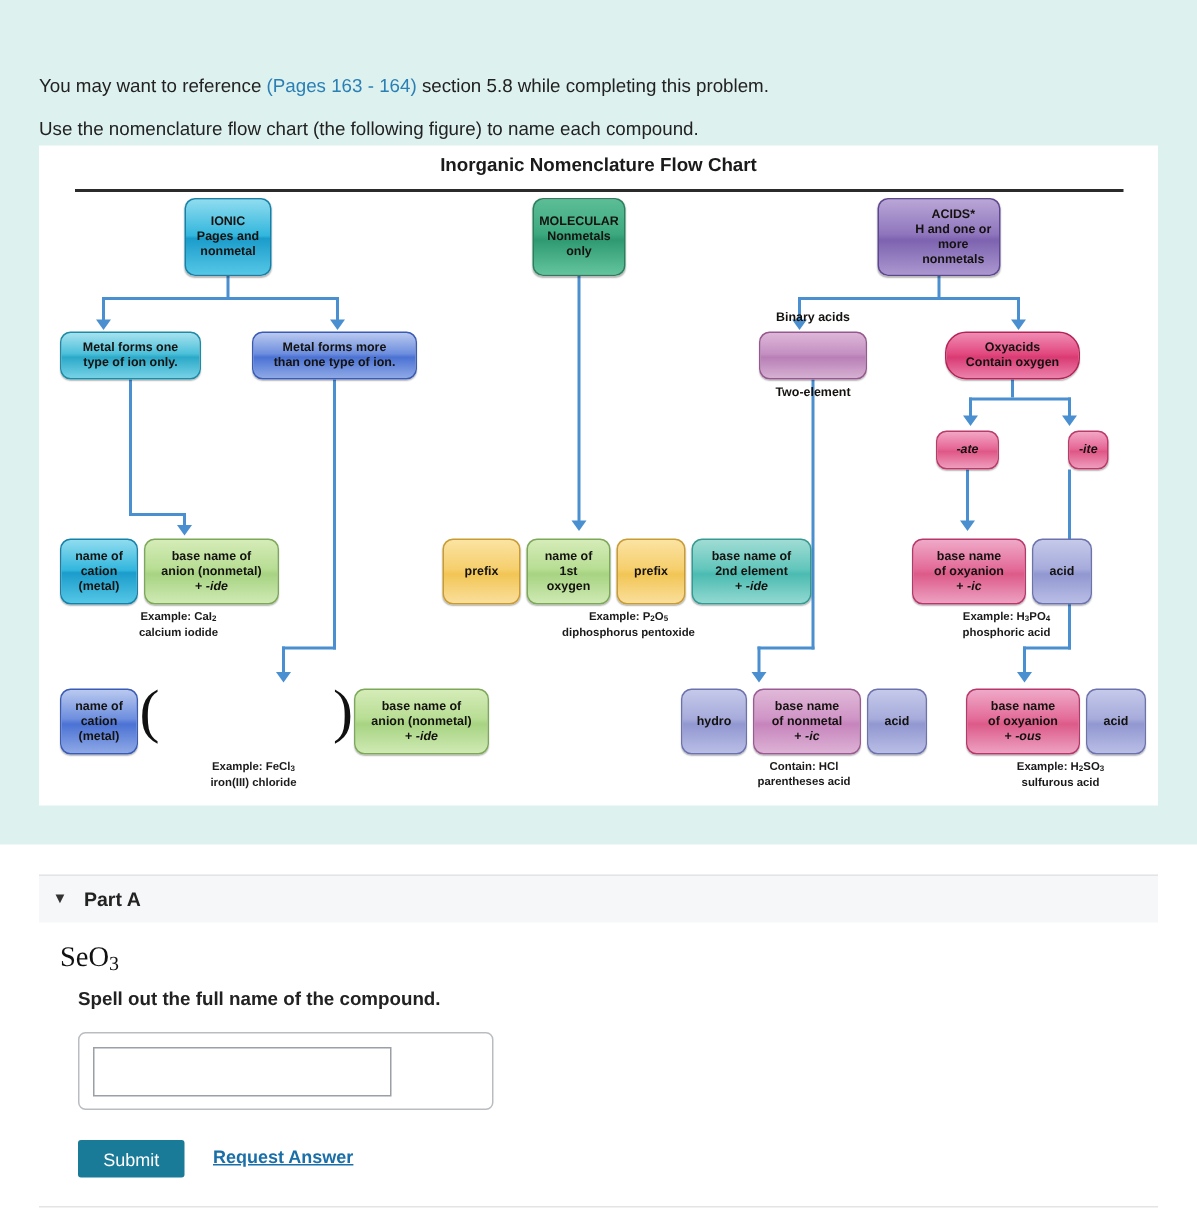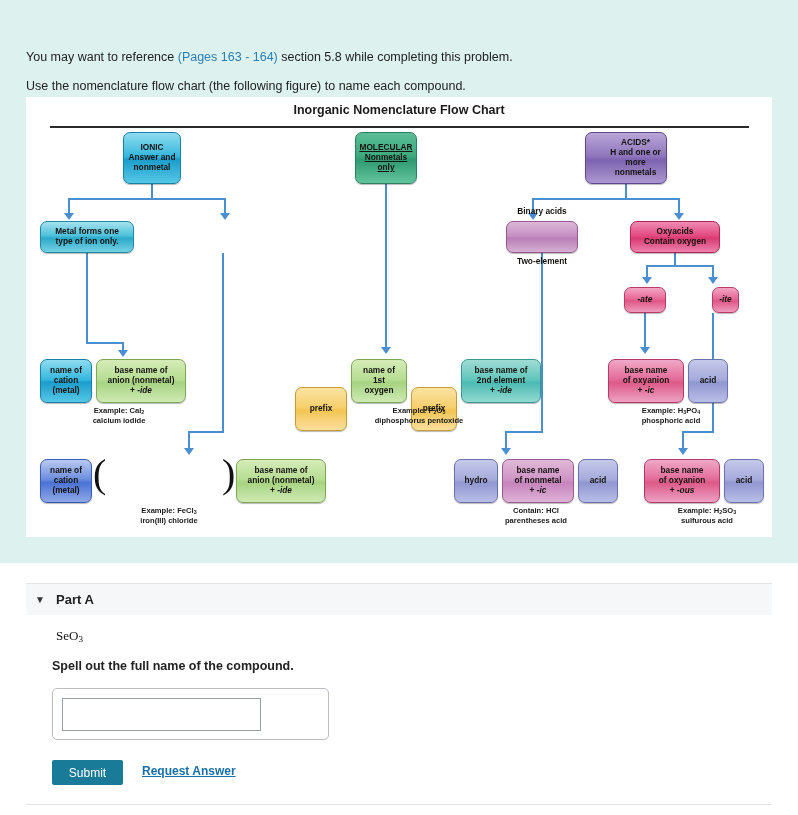--- a/index.html
+++ b/index.html
@@ -53,27 +53,27 @@
     box-shadow:0 1px 1px rgba(0,0,0,.28);
     z-index:3;
   }
   .node i { font-style:italic; }
   sub { font-size:70%; vertical-align:-.22em; }
 
   
   .c-cyan    { background:linear-gradient(180deg,#8fdcef 0%,#32b6dd 48%,#1b9ccb 52%,#55c7e6 100%); border-color:#1581a8; }
   .c-teal    { background:linear-gradient(180deg,#a6e2ee 0%,#4cc0da 46%,#2ba9c8 54%,#76d2e6 100%); border-color:#1d8aa6; }
   .c-blue    { background:linear-gradient(180deg,#b9c9ef 0%,#6d8ede 46%,#4b72d4 54%,#8fa9e6 100%); border-color:#3a5bb5; }
-  .c-green   { background:linear-gradient(180deg,#5bbd95 0%,#3da97f 46%,#2f9a72 54%,#63c49c 100%); border-color:#2b7f5f;text-decoration:underline; }
+  .c-green   { background:linear-gradient(180deg,#5bbd95 0%,#3da97f 46%,#2f9a72 54%,#63c49c 100%); border-color:#2b7f5f; }
   .c-ltgreen { background:linear-gradient(180deg,#d5ecb8 0%,#b7dd93 46%,#a7d382 54%,#cfeab4 100%); border-color:#7ca858; }
-  .c-yellow  { background:linear-gradient(180deg,#fbe3a2 0%,#f6cf6d 46%,#f2c554 54%,#fadf9c 100%); border-color:#c89b33;margin-top:28px; }
+  .c-yellow  { background:linear-gradient(180deg,#fbe3a2 0%,#f6cf6d 46%,#f2c554 54%,#fadf9c 100%); border-color:#c89b33; }
   .c-gteal   { background:linear-gradient(180deg,#9fdcd4 0%,#62c6bc 46%,#4bbbb1 54%,#92d9d1 100%); border-color:#379a92; }
   .c-purple  { background:linear-gradient(180deg,#b9a6d6 0%,#8f76bd 46%,#7d63b0 54%,#ab97cf 100%); border-color:#5d4690; }
   .c-mauve   { background:linear-gradient(180deg,#ddb7d8 0%,#c490c2 46%,#b87fb7 54%,#d6b0d2 100%); border-color:#96598f; }
-  .c-magenta { background:linear-gradient(180deg,#ef8cb4 0%,#e2497f 46%,#d93a72 54%,#ec82ac 100%); border-color:#b32356; }
+  .c-magenta { background:linear-gradient(180deg,#ef8cb4 0%,#e2497f 46%,#d93a72 54%,#ec82ac 100%); border-color:#b32356;border-radius:14px; }
   .c-pink    { background:linear-gradient(180deg,#f2a6c4 0%,#e66795 46%,#df5786 54%,#ef9cbd 100%); border-color:#bb3a6a; }
   .c-pinkbox { background:linear-gradient(180deg,#efa9c8 0%,#e36b98 46%,#dc5a88 54%,#eda1c2 100%); border-color:#b8376a; }
   .c-lilac   { background:linear-gradient(180deg,#e0b9d8 0%,#cf94c6 46%,#c684bc 54%,#ddb2d5 100%); border-color:#9a5b92; }
   .c-bluegr  { background:linear-gradient(180deg,#c5c9ea 0%,#a6abdb 46%,#9197d0 54%,#b9bee6 100%); border-color:#6b72ae; }
 
   
   .ln { position:absolute; background:#4a8fd0; z-index:1; }
   .lv { width:2.4px; }
   .lh { height:2.4px; }
   .elbow { position:absolute; z-index:1; border-color:#4a8fd0; border-style:solid; border-width:0; }
@@ -99,22 +99,22 @@
     background:#f6f7f8; border-top:1px solid #e2e4e6;
     display:flex; align-items:center;
   }
   #partA-caret {
     margin-left:4px; width:20px; text-align:center;
     font-size:10px; color:#333; cursor:pointer;
   }
   #partA-title { font-size:13px; font-weight:bold; color:#222; margin-left:6px; }
 
   #formula {
-    position:absolute; left:56px; top:628px;
-    font-family:"Liberation Serif", serif; font-size:13px; color:#111;
+    position:absolute; left:40px; top:628px;
+    font-family:"Liberation Serif", serif; font-size:19px; color:#111;
   }
   #prompt {
     position:absolute; left:52px; top:659px;
     font-size:12.5px; font-weight:bold; color:#222;
   }
   #answer-shell {
     position:absolute; left:52px; top:688px; width:277px; height:52px;
     border:1px solid #b9bdc1; border-radius:5px; background:#fff;
   }
   #answer-input {
@@ -148,35 +148,39 @@
 
   <div class="intro-line" id="intro-2">Use the nomenclature flow chart (the following figure) to name each compound.</div>
 
   <div id="figure-panel">
 
     <div id="figure-title">Inorganic Nomenclature Flow Chart</div>
     <div id="figure-rule"></div>
 
     <div class="node c-cyan" style="left:97px; top:35px; width:58px; height:52px; flex-direction:column;">
       <span>IONIC</span>
-      <span>Answer and</span>
+      <span>Pages and</span>
       <span>nonmetal</span>
     </div>
 
     <div class="ln lv" style="left:125px; top:87px; height:14px;"></div>
     <div class="ln lh" style="left:42px; top:101px; width:158px;"></div>
     <div class="ln lv" style="left:42px; top:101px; height:17px;"></div>
     <div class="ln lv" style="left:198px; top:101px; height:17px;"></div>
     <div class="arrow" style="left:38px; top:116px;"></div>
     <div class="arrow" style="left:194px; top:116px;"></div>
 
     <div class="node c-teal" style="left:14px; top:124px; width:94px; height:32px; flex-direction:column;">
       <span>Metal forms one</span>
       <span>type of ion only.</span>
     </div>
+    <div class="node c-blue" style="left:142px; top:124px; width:110px; height:32px; flex-direction:column;">
+      <span>Metal forms more</span>
+      <span>than one type of ion.</span>
+    </div>
 
     <div class="ln lv" style="left:60px; top:156px; height:71px;"></div>
     <div class="elbow" style="left:60px; top:219px; width:38px; height:28px; border-left-width:2.4px; border-bottom-width:2.4px; border-bottom-left-radius:0; border-top-left-radius:0;"></div>
     <div class="elbow" style="left:62px; top:226px; width:36px; height:20px; border:none;"></div>
     <div class="ln lh" style="left:60px; top:245px; width:38px;"></div>
     <div class="ln lv" style="left:96px; top:245px; height:10px;"></div>
     <div class="arrow" style="left:92px; top:253px;"></div>
 
     <div class="node c-cyan" style="left:14px; top:262px; width:52px; height:44px; flex-direction:column;">
       <span>name of</span>

